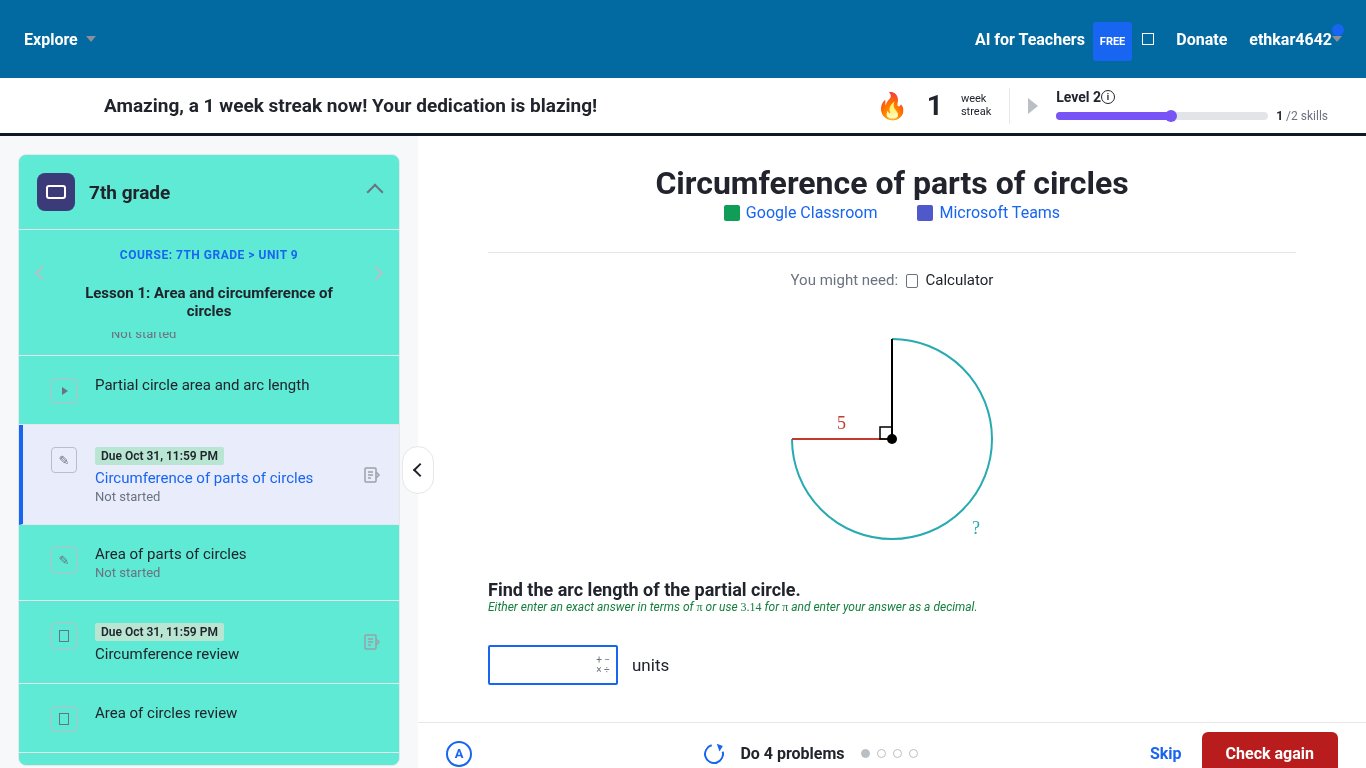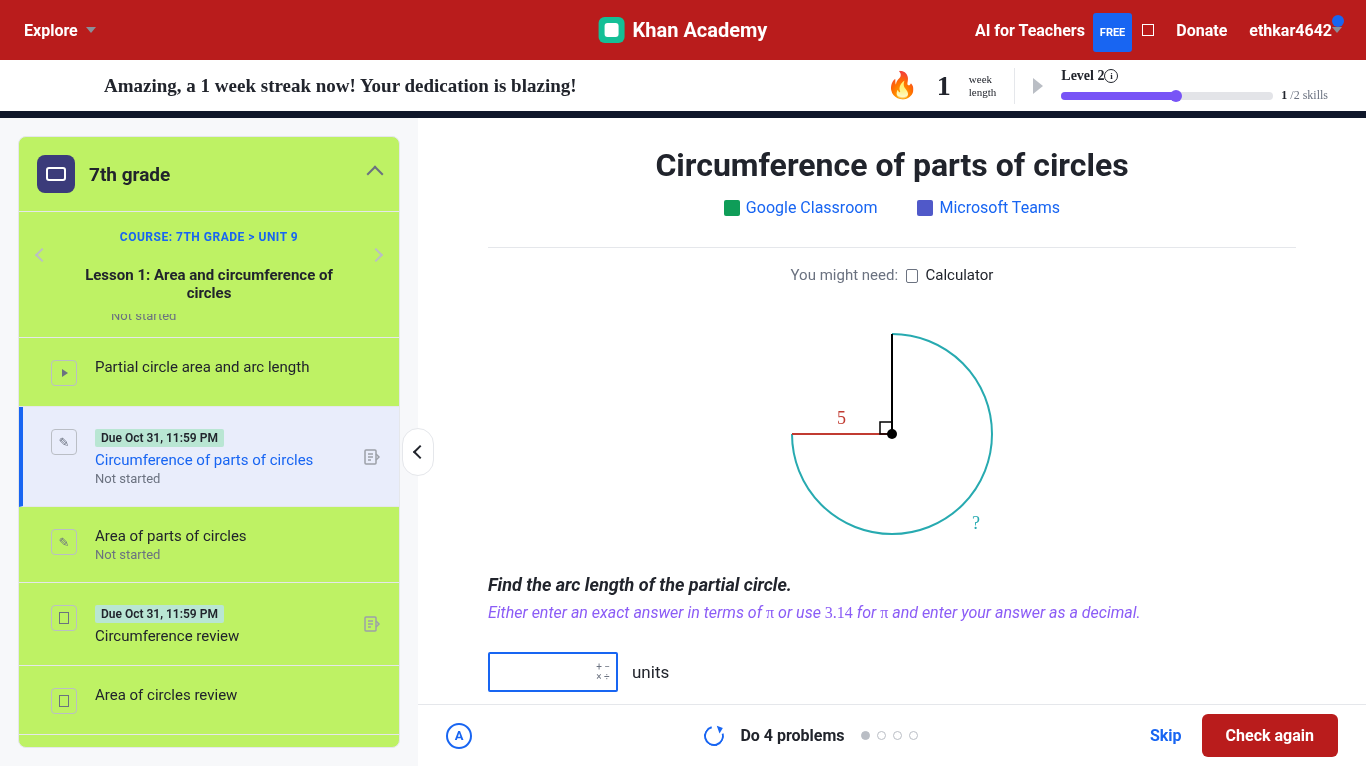--- a/index.html
+++ b/index.html
@@ -1,61 +1,61 @@
 <!DOCTYPE html>
 <html><head>
 <meta charset="utf-8">
 <style>
 * { box-sizing: border-box; margin: 0; padding: 0; }
 body { font-family: -apple-system, BlinkMacSystemFont, "Segoe UI", Roboto, "Helvetica Neue", Arial, sans-serif; color: #21242c; background: #fff; width: 1366px; height: 768px; overflow: hidden; }
 
 
-.navbar { background: #b91c1c; height: 60px; display: flex; align-items: center; padding: 0 24px; color: #fff; }
+.navbar { background: #0369a1; height: 78px; display: flex; align-items: center; padding: 0 24px; color: #fff; }
 .nav-left { display: flex; align-items: center; gap: 20px; flex: 1; }
 .explore { display: flex; align-items: center; gap: 8px; font-weight: 700; font-size: 16px; cursor: pointer; }
 .chevron-down { width: 0; height: 0; border-left: 5px solid transparent; border-right: 5px solid transparent; border-top: 6px solid #8a8f99; }
 .search-box { display: flex; align-items: center; gap: 10px; border: 1px solid #6b7280; border-radius: 4px; padding: 8px 14px; width: 200px; color: #fff; }
 .search-icon { width: 16px; height: 16px; border: 2px solid #fff; border-radius: 50%; position: relative; }
 .search-icon::after { content: ""; position: absolute; width: 6px; height: 2px; background: #fff; transform: rotate(45deg); bottom: -4px; right: -4px; }
 .search-text { font-weight: 700; font-size: 16px; }
 .logo-wrap { display: flex; align-items: center; gap: 8px; position: absolute; left: 50%; transform: translateX(-50%); }
 .logo-hex { width: 26px; height: 26px; background: #14bf96; border-radius: 6px; transform: rotate(0deg); display: flex; align-items: center; justify-content: center; }
 .logo-hex-inner { width: 14px; height: 14px; background: #fff; border-radius: 3px; }
 .logo-text { font-weight: 700; font-size: 20px; }
 .nav-right { display: flex; align-items: center; gap: 22px; }
 .ai-teachers { font-weight: 700; font-size: 16px; }
 .free-badge { background: #1865f2; color: #fff; font-size: 11px; font-weight: 700; padding: 13px 7px; border-radius: 3px; margin-left: 4px; }
 .ext-icon { display: inline-block; width: 12px; height: 12px; border: 1.5px solid #fff; position: relative; margin-left: 6px; }
 .donate { font-weight: 700; font-size: 16px; }
 .user { display: flex; align-items: center; font-weight: 700; font-size: 16px; position: relative; }
 .user-dot { width: 12px; height: 12px; background: #1865f2; border-radius: 50%; position: absolute; top: -6px; right: -2px; }
 
 
-.streak-bar { height: 58px; border-bottom: 7px solid #0f172a; display: flex; align-items: center; padding: 0 20px; font-family: Liberation Serif, serif; }
+.streak-bar { height: 58px; border-bottom: 3px solid #0f172a; display: flex; align-items: center; padding: 0 20px; }
 .streak-msg { font-weight: 700; font-size: 19px; flex: 1; padding-left: 84px; }
 .streak-right { display: flex; align-items: center; gap: 18px; padding-right: 18px; }
 .fire { font-size: 26px; }
 .streak-num { font-size: 28px; font-weight: 700; }
 .streak-label { font-size: 11px; line-height: 1.1; color: #21242c; }
 .divider-v { width: 1px; height: 36px; background: #e5e7eb; }
 .triangle-right { width: 0; height: 0; border-top: 8px solid transparent; border-bottom: 8px solid transparent; border-left: 10px solid #babec5; }
 .level-wrap { display: flex; flex-direction: column; gap: 4px; }
 .level-top { display: flex; align-items: center; font-size: 14px; font-weight: 700; }
 .info-circle { width: 14px; height: 14px; border: 1.5px solid #21242c; border-radius: 50%; display: flex; align-items: center; justify-content: center; font-size: 9px; }
 .progress-row { display: flex; align-items: center; gap: 8px; }
 .progress-bar { width: 212px; height: 8px; background: #e3e4e8; border-radius: 4px; position: relative; }
 .progress-fill { position: absolute; left: 0; top: 0; height: 8px; width: 54%; background: #7854f6; border-radius: 4px; }
 .progress-thumb { position: absolute; left: 54%; top: 50%; transform: translate(-50%, -50%); width: 12px; height: 12px; background: #7854f6; border-radius: 50%; }
 .skills-text { font-size: 12px; color: #6b7280; }
 .skills-text b { color: #21242c; }
 
 
 .main { display: flex; height: calc(768px - 62px - 58px); }
 .sidebar-col { width: 418px; padding: 18px; background: #f7f8fa; height: 100%; }
-.sidebar-card { background: #bef264; border: 1px solid #e5e7eb; border-radius: 8px; height: 100%; display: flex; flex-direction: column; overflow: hidden; }
+.sidebar-card { background: #5eead4; border: 1px solid #e5e7eb; border-radius: 8px; height: 100%; display: flex; flex-direction: column; overflow: hidden; }
 .grade-header { display: flex; align-items: center; gap: 14px; padding: 18px; border-bottom: 1px solid #e5e7eb; }
 .grade-icon { width: 38px; height: 38px; background: #3b3b7a; border-radius: 8px; display: flex; align-items: center; justify-content: center; }
 .grade-icon-inner { width: 20px; height: 14px; border: 2px solid #fff; border-radius: 3px; }
 .grade-title { font-weight: 700; font-size: 19px; flex: 1; }
 .chev-up { width: 12px; height: 12px; border-left: 2px solid #6b7280; border-top: 2px solid #6b7280; transform: rotate(45deg); }
 .breadcrumb-wrap { padding: 18px 18px 12px; text-align: center; position: relative; }
 .breadcrumb { font-size: 12px; font-weight: 700; color: #1865f2; letter-spacing: 0.5px; }
 .lesson-title { font-weight: 700; font-size: 15px; margin-top: 22px; padding: 0 24px; }
 .chev-l, .chev-r { position: absolute; top: 38px; width: 10px; height: 10px; border-left: 2px solid #babec5; border-top: 2px solid #babec5; }
 .chev-l { left: 18px; transform: rotate(-45deg); }
@@ -75,31 +75,31 @@
 .item.active { background: #e9edfb; border-left: 4px solid #1865f2; padding-left: 28px; }
 .assign-icon { width: 18px; height: 18px; color: #9ca0a8; align-self: center; }
 .assign-svg { stroke: #9ca0a8; }
 
 
 .content-col { flex: 1; position: relative; display: flex; flex-direction: column; }
 .collapse-btn { position: absolute; left: -16px; top: 310px; width: 32px; height: 48px; background: #fff; border: 1px solid #e5e7eb; border-radius: 16px; display: flex; align-items: center; justify-content: center; z-index: 5; }
 .collapse-chev { width: 10px; height: 10px; border-left: 2px solid #21242c; border-top: 2px solid #21242c; transform: rotate(-45deg); margin-left: 3px; }
 .content-scroll { flex: 1; overflow: auto; padding: 28px 70px 0; }
 .page-title { font-size: 32px; font-weight: 700; text-align: center; }
-.share-row { display: flex; justify-content: center; gap: 40px; margin-top: 14px; }
+.share-row { display: flex; justify-content: center; gap: 40px; margin-top: 1px; }
 .share-link { color: #1865f2; font-size: 16px; display: flex; align-items: center; gap: 6px; }
 .gc-icon { width: 16px; height: 16px; background: #0f9d58; border-radius: 2px; }
 .teams-icon { width: 16px; height: 16px; background: #5059c9; border-radius: 2px; }
 .divider-h { height: 1px; background: #e5e7eb; margin: 30px 0 18px; }
 .need-row { text-align: center; color: #6b7280; font-size: 15px; }
 .calc-icon { display: inline-block; width: 12px; height: 14px; border: 1.5px solid #6b7280; border-radius: 2px; vertical-align: middle; margin: 0 4px; }
 .calc-label { color: #21242c; }
 .figure-wrap { display: flex; justify-content: center; margin: 40px 0 30px; }
-.question { font-weight: 700; font-size: 18px; margin-bottom: 8px; font-style: italic; }
-.hint { font-style: italic; font-size: 16px; color: #8b5cf6; }
+.question { font-weight: 700; font-size: 18px; margin-bottom: 0; }
+.hint { font-style: italic; font-size: 12px; color: #15803d; }
 .pi-val { font-style: normal; font-family: Georgia, serif; }
 .answer-row { display: flex; align-items: center; gap: 14px; margin-top: 30px; }
 .answer-input { width: 130px; height: 40px; border: 2px solid #1865f2; border-radius: 2px; position: relative; }
 .math-toggle { position: absolute; right: 6px; top: 50%; transform: translateY(-50%); font-size: 10px; color: #6b7280; line-height: 1; }
 .units { font-size: 17px; }
 
 
 .footer { height: 62px; border-top: 1px solid #e5e7eb; display: flex; align-items: center; padding: 0 28px; gap: 20px; background: #fff; }
 .ai-circle { width: 26px; height: 26px; border: 2px solid #1865f2; border-radius: 50%; display: flex; align-items: center; justify-content: center; color: #1865f2; font-size: 13px; font-weight: 700; }
 .footer-center { flex: 1; display: flex; align-items: center; justify-content: center; gap: 16px; }
@@ -115,26 +115,20 @@
 </head>
 <body>
 
 <div class="navbar">
   <div class="nav-left">
     <div class="explore">
       <span>Explore</span>
       <span class="chevron-down"></span>
     </div>
   </div>
-  <div class="logo-wrap">
-    <div class="logo-hex">
-        <div class="logo-hex-inner"></div>
-      </div>
-    <span class="logo-text">Khan Academy</span>
-  </div>
   <div class="nav-right">
     <div>
       <span class="ai-teachers">AI for Teachers</span>
       <span class="free-badge">FREE</span>
       <span class="ext-icon"></span>
     </div>
     <div class="donate">Donate</div>
     <div class="user">
       <span>ethkar4642</span>
       <span class="chevron-down"></span>
@@ -143,21 +137,21 @@
   </div>
 </div>
 
 <div class="streak-bar">
   <div class="streak-msg">Amazing, a 1 week streak now! Your dedication is blazing!</div>
   <div class="streak-right">
     <span class="fire">🔥</span>
     <span class="streak-num">1</span>
     <div>
       <div class="streak-label">week</div>
-      <div class="streak-label">length</div>
+      <div class="streak-label">streak</div>
     </div>
     <div class="divider-v"></div>
     <div class="triangle-right"></div>
     <div class="level-wrap">
       <div class="level-top">
         <span>Level 2</span>
         <span class="info-circle">i</span>
       </div>
       <div class="progress-row">
         <div class="progress-bar">

